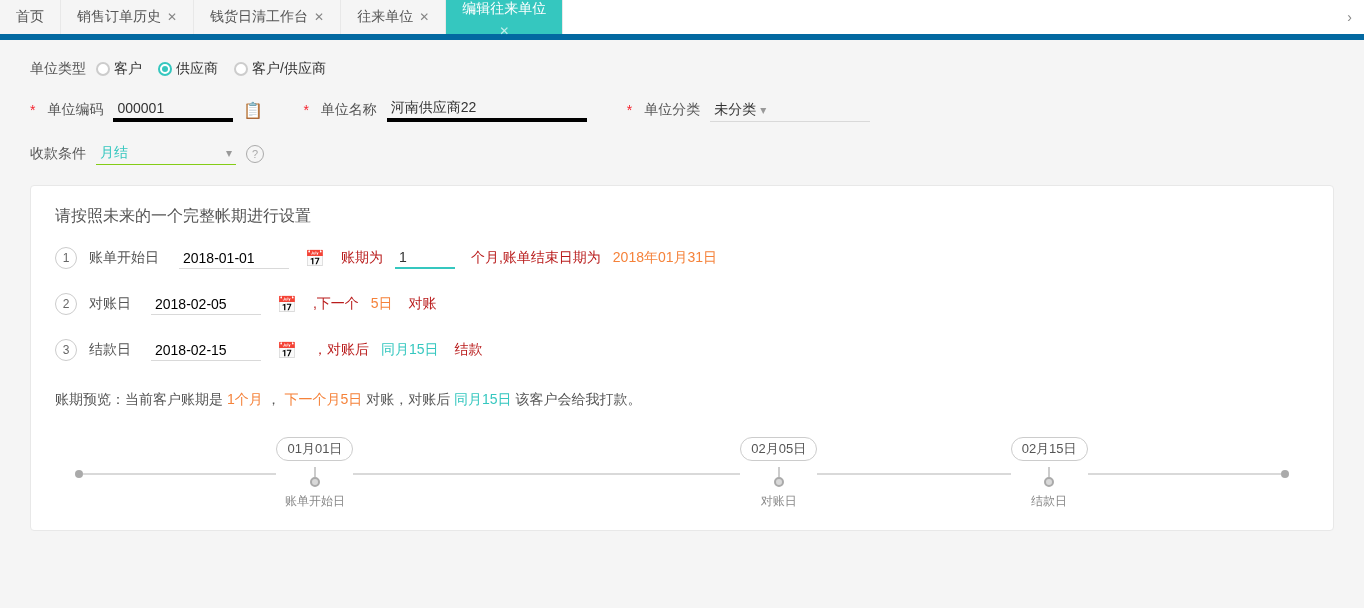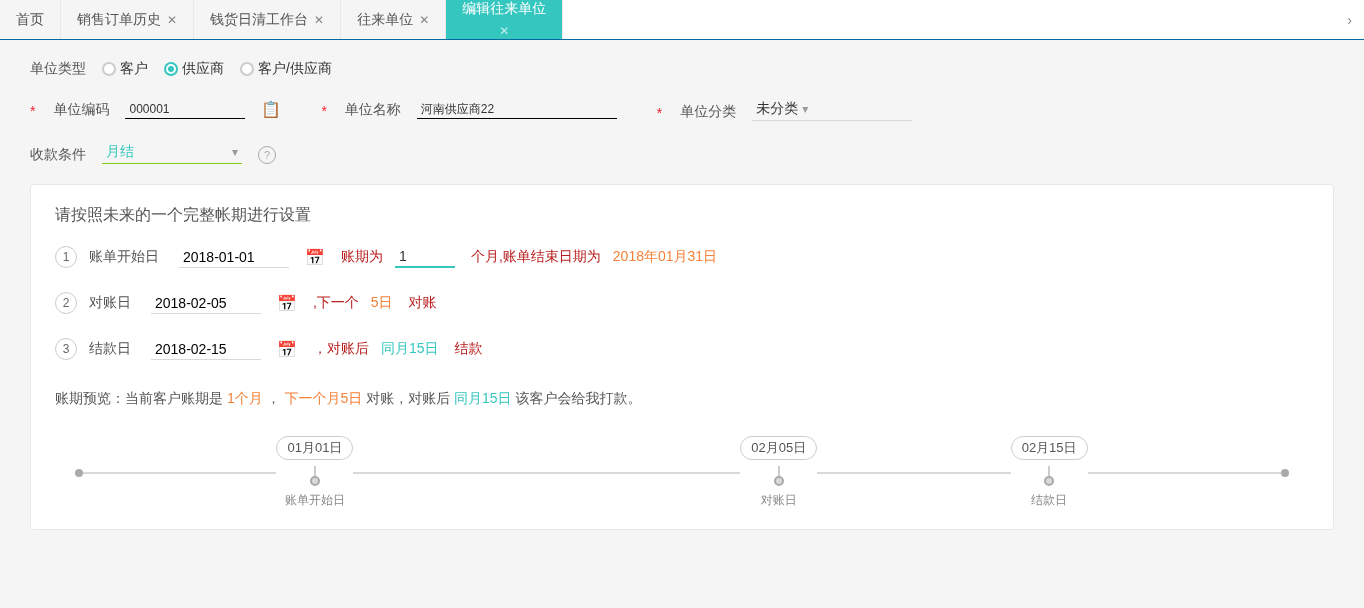--- a/index.html
+++ b/index.html
@@ -3,21 +3,21 @@
   <meta charset="utf-8">
   <style>
     * { box-sizing: border-box; margin: 0; padding: 0; }
     body { font-family: 'PingFang SC', 'Microsoft YaHei', sans-serif; font-size: 14px; color: #333; background: #f5f5f5; }
 
     
     .tab-bar {
       display: flex;
       align-items: stretch;
       background: #fff;
-      border-bottom: 1px solid #0369a1;
+      border-bottom: 6px solid #0369a1;
       height: 40px;
       padding-left: 0;
     }
     .tab {
       display: flex;
       align-items: center;
       padding: 0 16px;
       cursor: pointer;
       font-size: 14px;
       color: #555;
@@ -53,23 +53,23 @@
 
     
     .form-row {
       display: flex;
       align-items: center;
       margin-bottom: 20px;
       gap: 0;
     }
     .form-group {
       display: flex;
-      align-items: flex-end;
+      align-items: center;
       margin-right: 40px;
-      gap: 16px;
+      gap: 10px;
     }
     .form-label {
       color: #555;
       white-space: nowrap;
     }
     .required-star {
       color: #f5222d;
       margin-right: 2px;
     }
 
@@ -102,24 +102,24 @@
       content: '';
       width: 6px;
       height: 6px;
       border-radius: 50%;
       background: #35c7bf;
     }
 
     
     .form-input {
       border: none;
-      border-bottom: 1px solid #000000;
+      border-bottom: 4px solid #000000;
       outline: none;
       padding: 2px 4px;
-      font-size: 12px;
+      font-size: 14px;
       color: #333;
       background: transparent;
       width: 120px;
     }
     .form-input.wide { width: 200px; }
 
     
     .form-select {
       display: flex;
       align-items: center;

